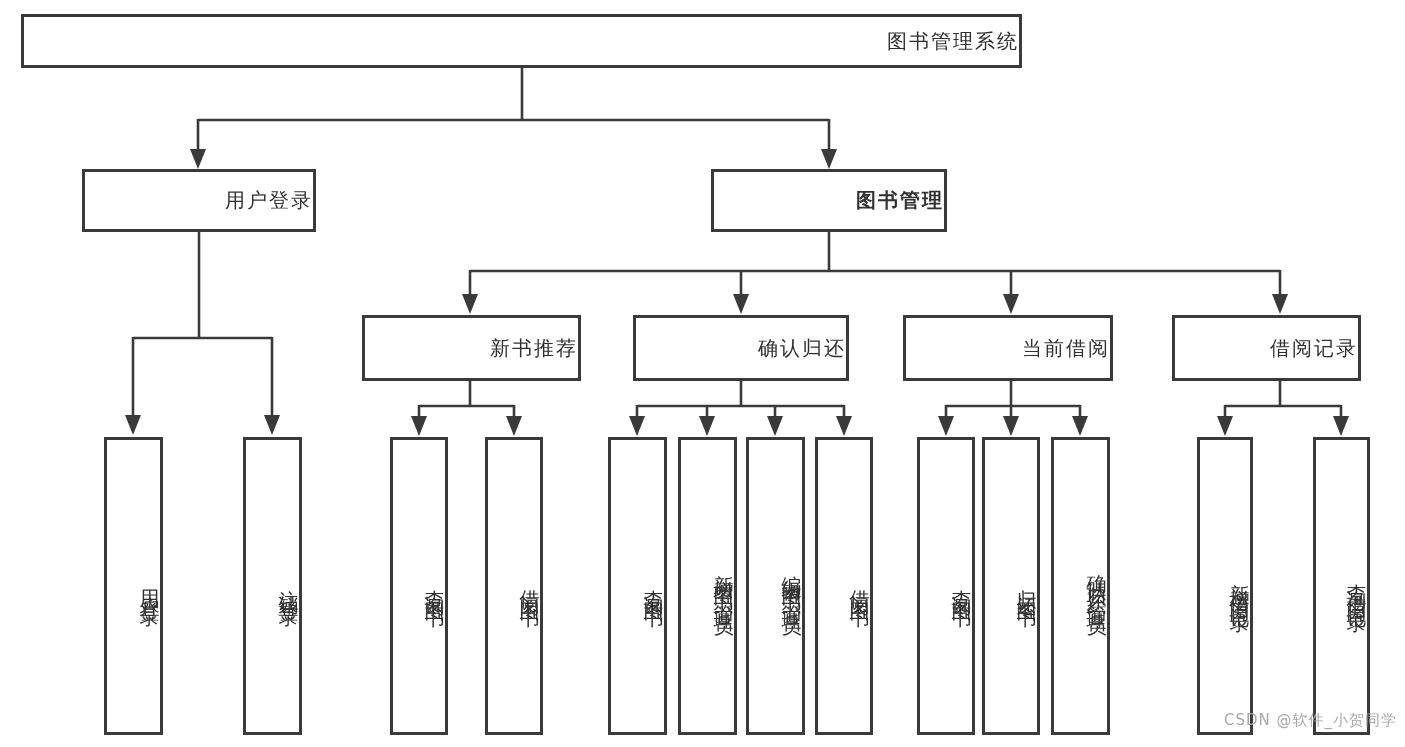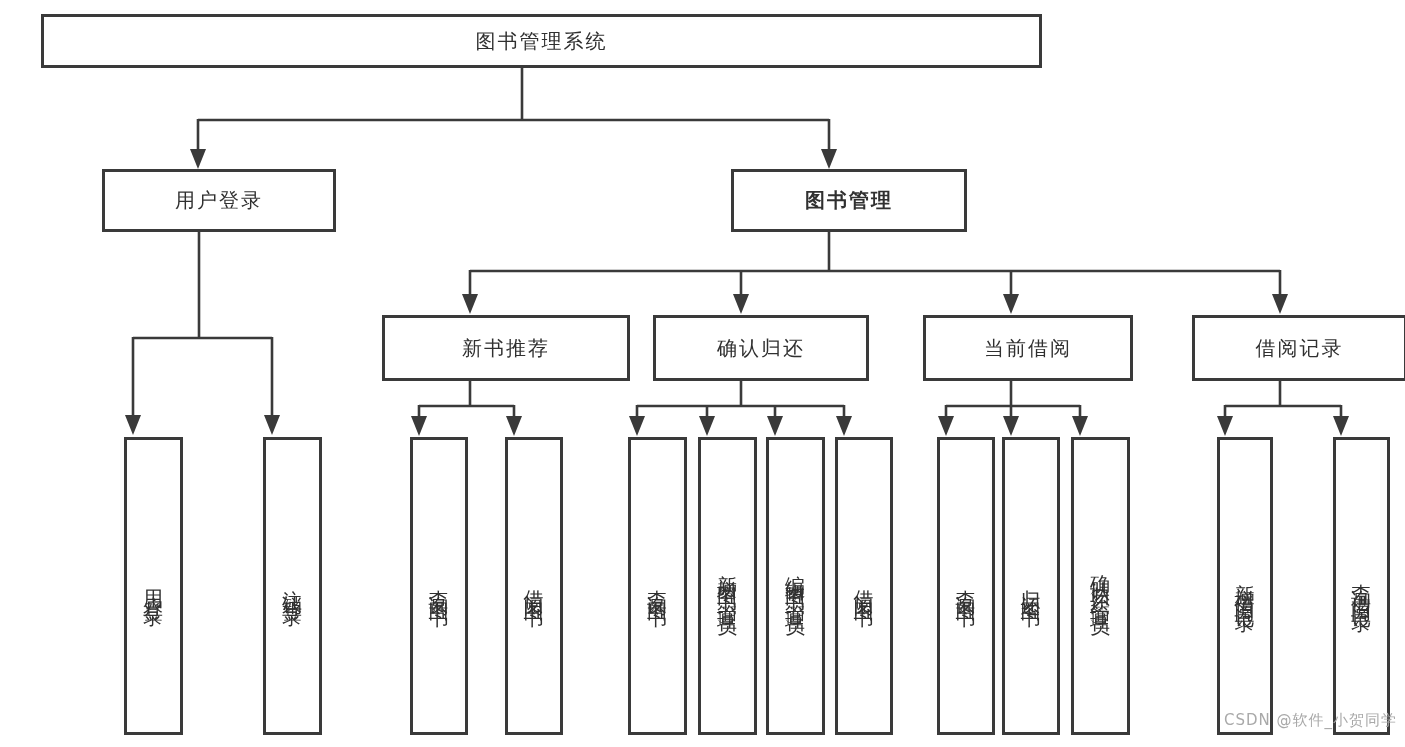--- a/index.html
+++ b/index.html
@@ -17,24 +17,23 @@
   }
   .canvas{position:relative;width:1405px;height:747px;background:var(--background);}
   svg.connectors{position:absolute;left:0;top:0;z-index:0;}
   svg.connectors path{stroke:var(--line);stroke-width:2.6;fill:none;}
   svg.connectors polygon{fill:var(--line);stroke:none;}
   .box{
     position:absolute;
     box-sizing:border-box;
     border:3px solid var(--line);
     background:var(--background);
-    display:flex;align-items:center;justify-content:center;
+    display:flex;align-items:center;justify-content:flex-end;
     z-index:1;
     color:var(--text);
-    margin-left:20px;
   }
   .hbox{font-size:20px;letter-spacing:2px;}
   .vbox span{
     writing-mode:vertical-lr;
     text-orientation:mixed;
     font-size:20px;
     letter-spacing:6px;
     line-height:1;
     white-space:nowrap;
   }
@@ -132,30 +131,30 @@
     <span>图书管理系统</span>
   </div>
 
   <div class="box hbox" style="left:82px;top:169px;width:234px;height:63px;">
     <span>用户登录</span>
   </div>
   <div class="box hbox" style="left:711px;top:169px;width:236px;height:63px;font-weight:bold;">
     <span>图书管理</span>
   </div>
 
-  <div class="box hbox" style="left:362px;top:315px;width:248px;height:66px;">
+  <div class="box hbox" style="left:362px;top:315px;width:219px;height:66px;">
     <span>新书推荐</span>
   </div>
   <div class="box hbox" style="left:633px;top:315px;width:216px;height:66px;">
     <span>确认归还</span>
   </div>
   <div class="box hbox" style="left:903px;top:315px;width:210px;height:66px;">
     <span>当前借阅</span>
   </div>
-  <div class="box hbox" style="left:1172px;top:315px;width:215px;height:66px;">
+  <div class="box hbox" style="left:1172px;top:315px;width:189px;height:66px;">
     <span>借阅记录</span>
   </div>
 
   <div class="box vbox" style="left:104px;top:437px;width:59px;height:298px;">
     <span>用户登录</span>
   </div>
   <div class="box vbox" style="left:243px;top:437px;width:59px;height:298px;">
     <span>注销登录</span>
   </div>
 

